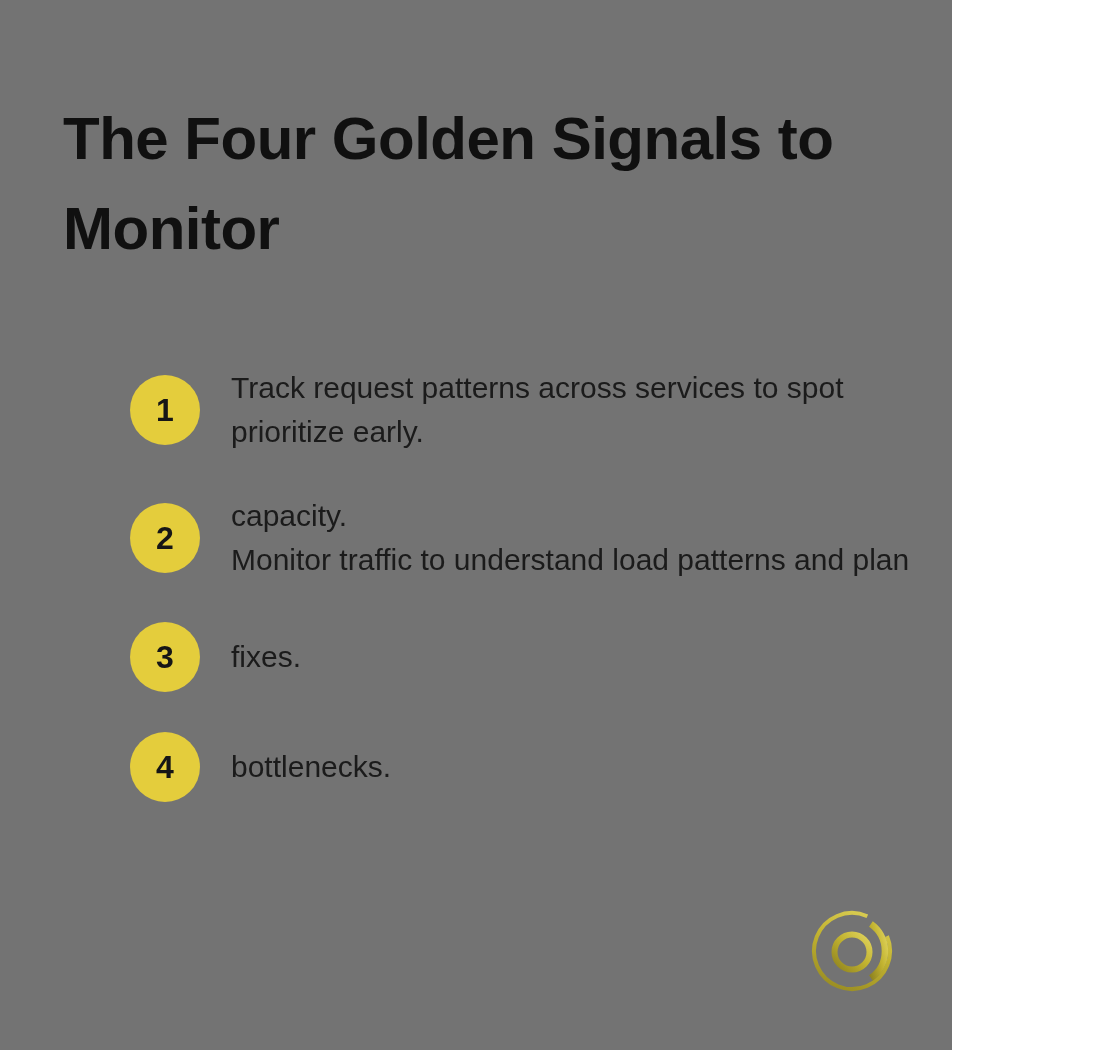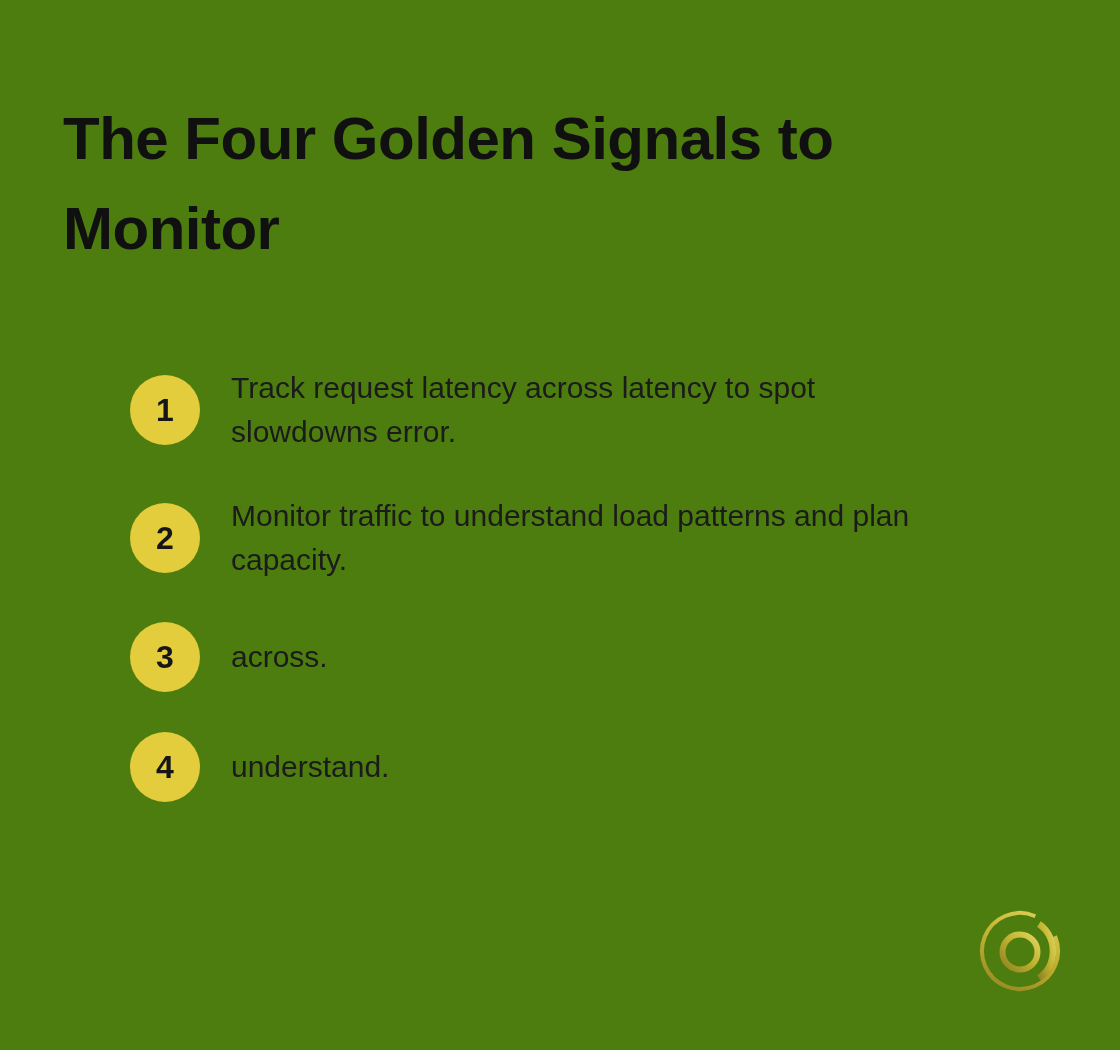--- a/index.html
+++ b/index.html
@@ -2,23 +2,23 @@
 <html><head>
 <meta charset="utf-8">
 <style>
   html, body {
     margin: 0;
     padding: 0;
     font-family: "Liberation Sans", sans-serif;
   }
   .page {
     position: relative;
-    width: 1120px;
+    width: 952px;
     height: 1050px;
-    background: #4d7c0f;
+    background: #737373;
     overflow: hidden;
   }
   .title {
     margin: 0;
     padding: 94px 0 0 63px;
     max-width: 900px;
     font-size: 60px;
     line-height: 90px;
     font-weight: 700;
     color: #101010;
@@ -64,44 +64,44 @@
 
 <div class="page">
 
   <h1 class="title">The Four Golden Signals to Monitor</h1>
 
   <div class="signals-list">
 
     <div class="signal-row">
       <div class="badge">1</div>
       <div class="item-text">
-        <div>Track request latency across latency to spot</div>
-        <div>slowdowns error.</div>
+        <div>Track request patterns across services to spot</div>
+        <div>prioritize early.</div>
       </div>
     </div>
 
     <div class="signal-row">
       <div class="badge">2</div>
       <div class="item-text">
+        <div>capacity.</div>
         <div>Monitor traffic to understand load patterns and plan</div>
-        <div>capacity.</div>
       </div>
     </div>
 
     <div class="signal-row">
       <div class="badge">3</div>
       <div class="item-text">
-        <div>across.</div>
+        <div>fixes.</div>
       </div>
     </div>
 
     <div class="signal-row">
       <div class="badge">4</div>
       <div class="item-text">
-        <div>understand.</div>
+        <div>bottlenecks.</div>
       </div>
     </div>
 
   </div>
 
   <div class="brand-logo">
     <svg width="84" height="84" viewBox="0 0 84 84" aria-hidden="true">
       <defs>
         <linearGradient id="goldGrad" x1="0" y1="1" x2="1" y2="0">
           <stop offset="0" stop-color="#8f831f"></stop>

